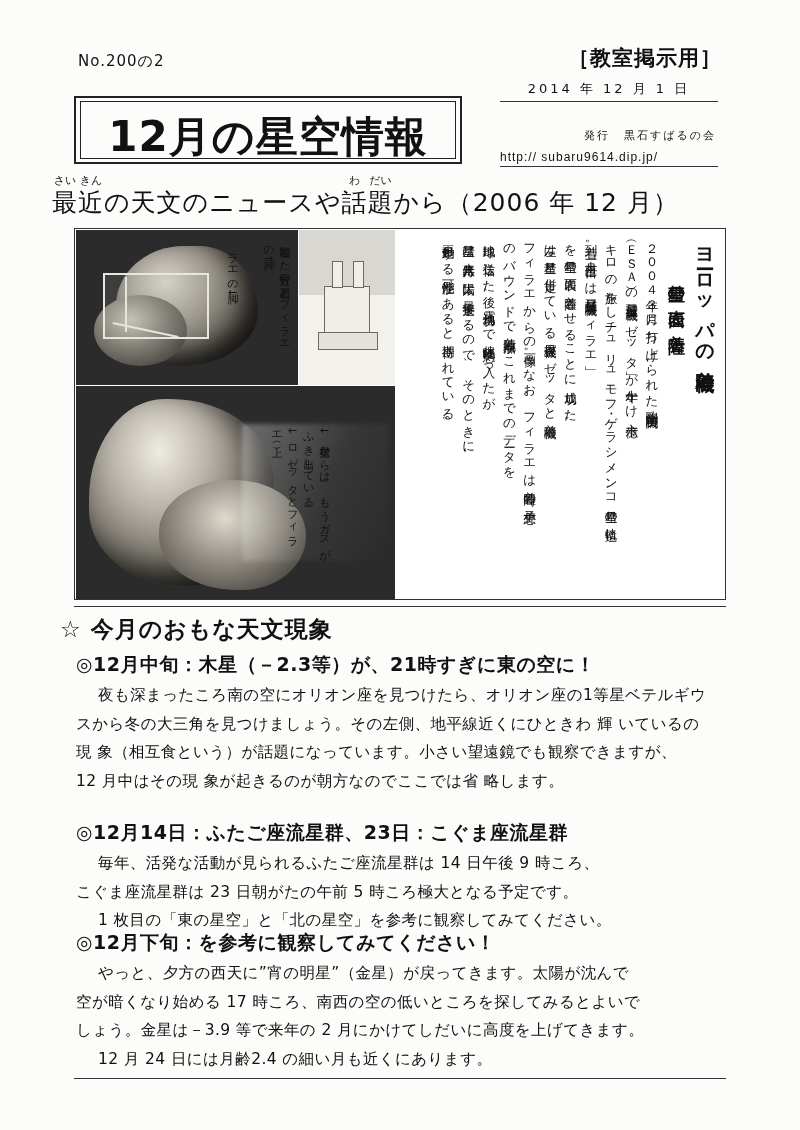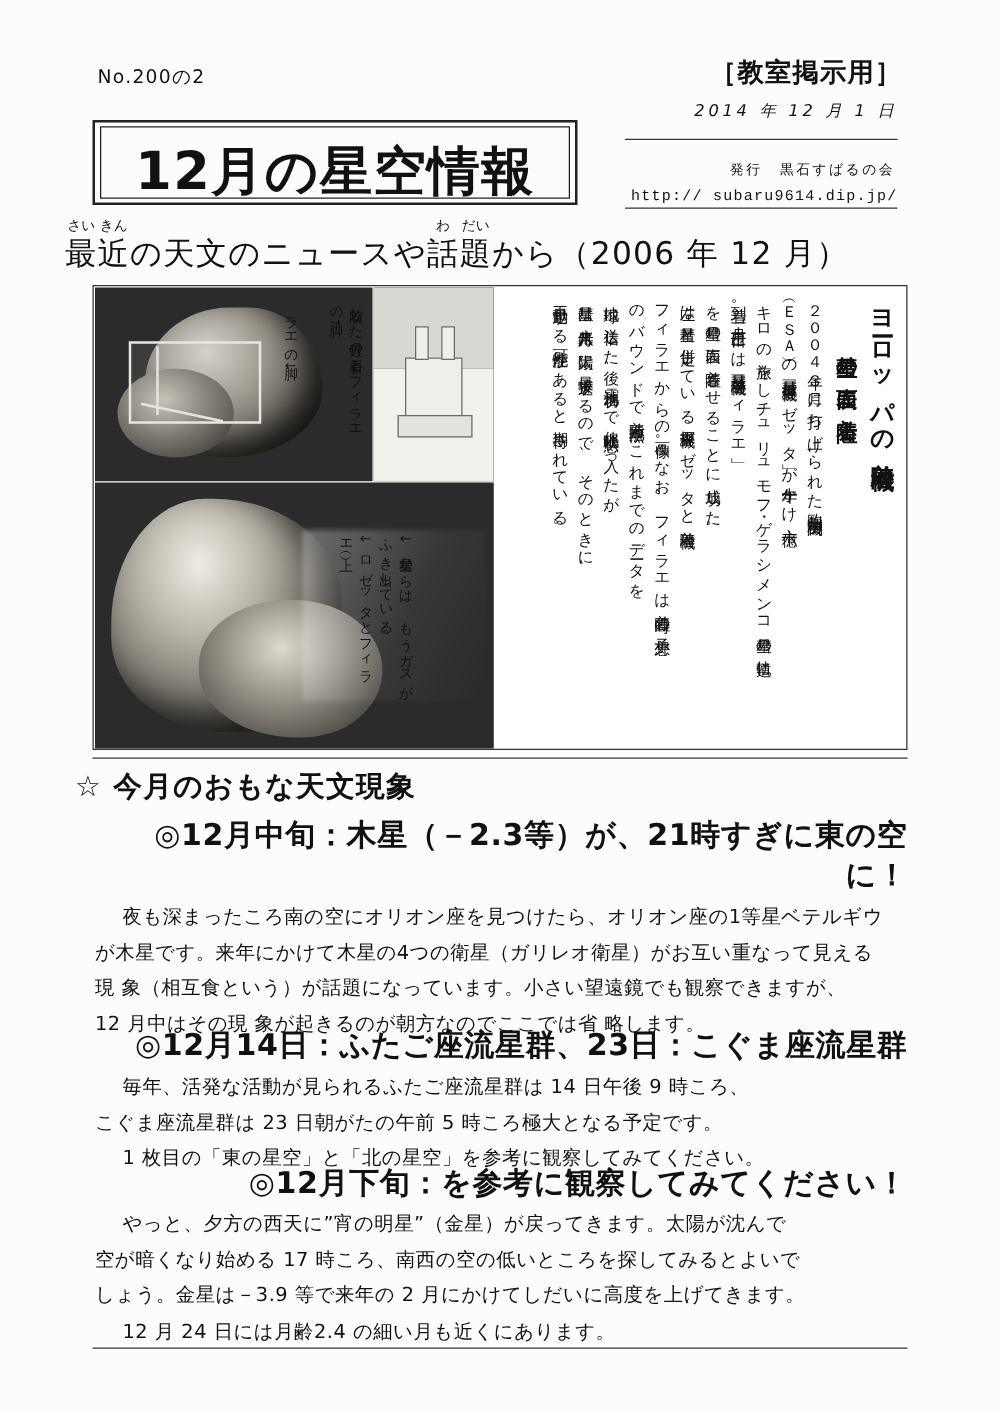--- a/index.html
+++ b/index.html
@@ -38,24 +38,23 @@
     font-weight: bold;
     letter-spacing: 1px;
   }
   .date-line {
     position: absolute;
     right: 82px;
     top: 80px;
     font-size: 13px;
     letter-spacing: 3px;
     border-bottom: 1px solid #333;
-    padding-bottom: 13px;
+    padding-bottom: 3px;
     width: 218px;
-    text-align: right;
-    font-style: italic;
+    text-align: center;
   }
   .masthead {
     position: absolute;
     left: 74px;
     top: 96px;
     width: 388px;
     height: 68px;
     border: 2px solid #222;
     box-sizing: border-box;
   }
@@ -84,25 +83,25 @@
     font-size: 11px;
     letter-spacing: 2px;
   }
   .publisher .label { margin-right: 14px; }
   .url-line {
     position: absolute;
     right: 82px;
     top: 150px;
     font-size: 12px;
     letter-spacing: 1px;
-    font-family: Liberation Mono, monospace;
+    font-family: Liberation Sans, sans-serif;
     border-bottom: 1px solid #333;
     padding-bottom: 2px;
     width: 218px;
-    text-align: right;
+    text-align: left;
   }
   
   .news-headline {
     position: absolute;
     left: 52px;
     top: 186px;
     font-size: 25px;
     letter-spacing: 1px;
   }
   .ruby-wrap { position: relative; display: inline-block; }
@@ -275,25 +274,24 @@
     border-top: 1px solid #333;
   }
   .hr-top { top: 606px; }
   .hr-bottom { top: 1078px; }
   .item {
     position: absolute;
     left: 76px;
     width: 650px;
   }
   .item-head {
-    font-size: 24px;
+    font-size: 19px;
     font-weight: bold;
     letter-spacing: 0.5px;
     margin-bottom: 4px;
-    text-align: right;
   }
   .para {
     font-size: 15.5px;
     line-height: 1.72;
     letter-spacing: 0.4px;
     margin: 0 0 2px 0;
   }
   .indent { text-indent: 22px; }
   .item1 { top: 652px; }
   .item2 { top: 820px; }
@@ -369,21 +367,21 @@
   <div class="caption-v cap2">ラエの脚←</div>
   <div class="caption-v cap3">←ロゼッタとフィラエ（上）</div>
   <div class="caption-v" style="left:300px;top:424px;height:140px;">←彗星からは、もうガスがふき出している。</div>
 
   <div class="hr hr-top"></div>
   <div class="phen-title">☆ 今月のおもな天文現象</div>
 
   <div class="item item1">
     <div class="item-head">◎12月中旬：木星（－2.3等）が、21時すぎに東の空に！</div>
     <p class="para indent">夜も深まったころ南の空にオリオン座を見つけたら、オリオン座の1等星ベテルギウ</p>
-    <p class="para">が木星です。来年にかけて木星の4つの衛星（ガリレオ衛星）がお互い重なって見える</p>
+    <p class="para">スから冬の大三角を見つけましょう。その左側、地平線近くにひときわ 輝 いているの</p>
     <p class="para">現 象（相互食という）が話題になっています。小さい望遠鏡でも観察できますが、</p>
     <p class="para">12 月中はその現 象が起きるのが朝方なのでここでは省 略します。</p>
   </div>
 
   <div class="item item2">
     <div class="item-head">◎12月14日：ふたご座流星群、23日：こぐま座流星群</div>
     <p class="para indent">毎年、活発な活動が見られるふたご座流星群は 14 日午後 9 時ころ、</p>
     <p class="para">こぐま座流星群は 23 日朝がたの午前 5 時ころ極大となる予定です。</p>
     <p class="para indent">1 枚目の「東の星空」と「北の星空」を参考に観察してみてください。</p>
   </div>

